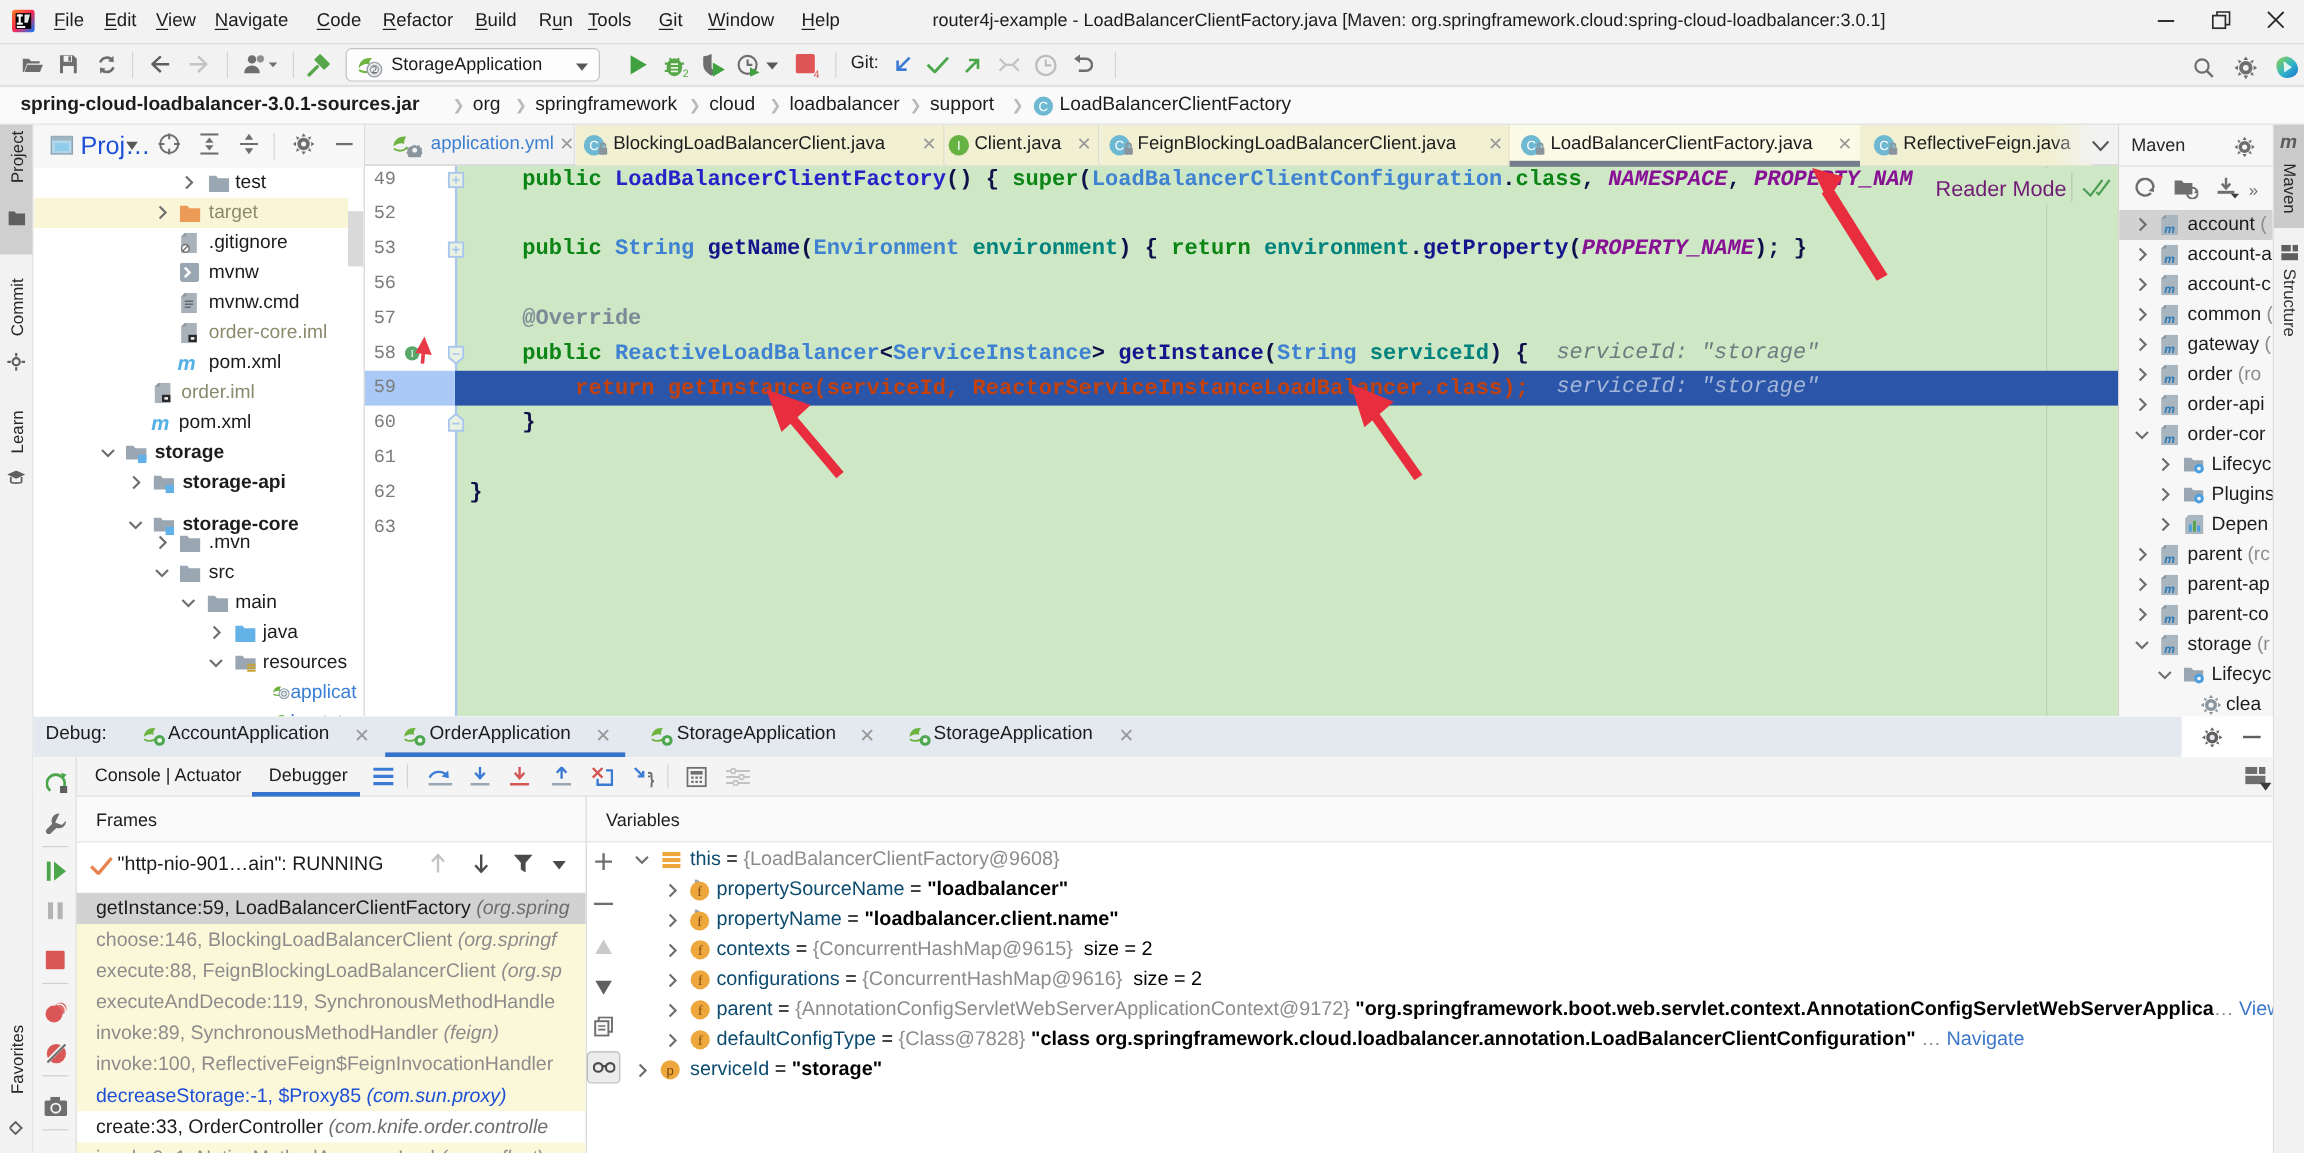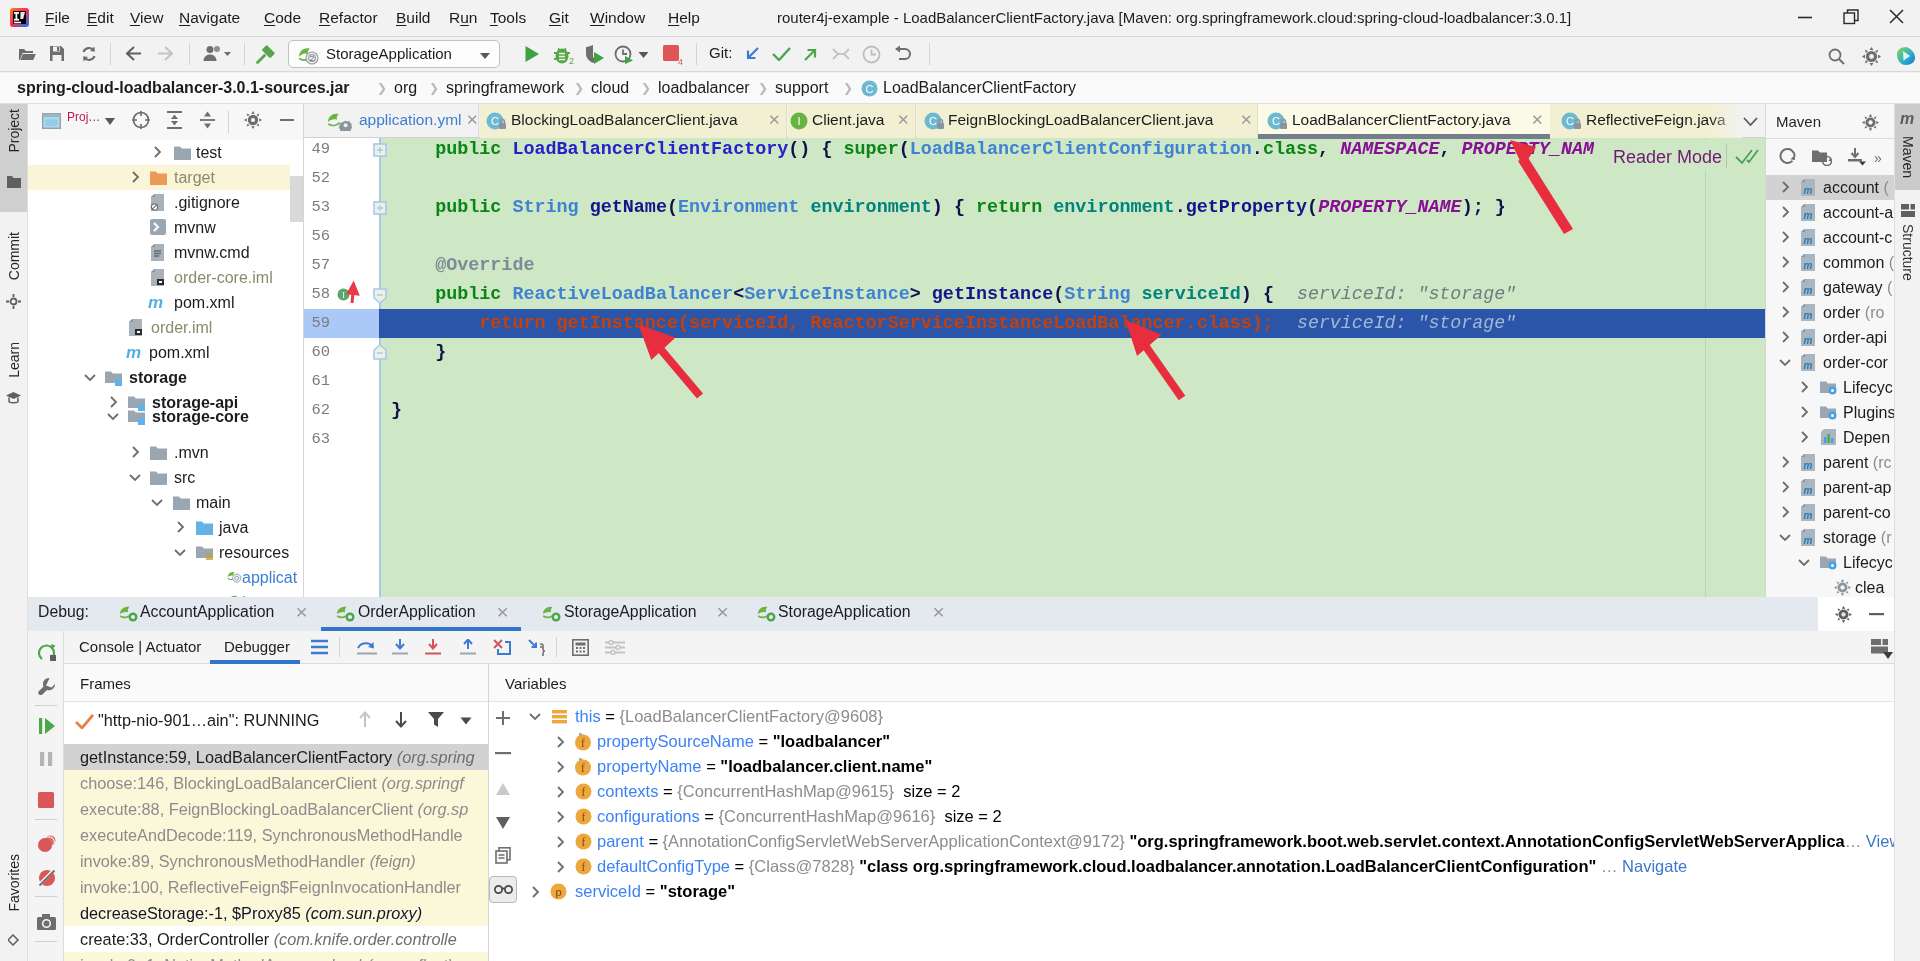--- a/index.html
+++ b/index.html
@@ -78,21 +78,21 @@
     background:#f4f4f4; border-bottom:1px solid #dcdcdc; }
   #dbgbar .t { position:absolute; top:7px; font-size:15px; color:#1c1c1c; }
   #dbgleft { position:absolute; left:0; top:34px; width:36px; height:330px;
     background:#f4f4f4; border-right:1px solid #dcdcdc; }
   .phead { position:absolute; top:67px; height:38px; font-size:15px; color:#1c1c1c;
     background:#fafafa; }
   .frow { position:absolute; left:36px; width:424px; height:26px; line-height:26px;
     font-size:16.3px; white-space:nowrap; overflow:hidden; }
   .frow i { font-style:italic; }
   .vrow { position:absolute; height:25px; line-height:25px; font-size:16.5px; white-space:nowrap; }
-  .vname { color:#3b82f6; }
+  .vname { color:#0c4a6e; }
   .vref { color:#8c8c8c; }
   .vval { color:#000000; font-weight:bold; }
   .link { color:#3d77c9; }
 </style>
 </head>
 <body>
 
 <div id="titlebar">
   <svg class="abs" style="left:10px;top:8px" width="19" height="19" viewBox="0 0 19 19">
     <defs>
@@ -300,21 +300,21 @@
     </svg>
 </div>
 
 <div id="project">
   <div id="projhead">
     <svg class="abs" style="left:14px;top:9px" width="19" height="16" viewBox="0 0 19 16">
         <rect x="0.7" y="0.7" width="17.6" height="14.6" fill="#b5d6e8" stroke="#8aa4b2" stroke-width="1.4"></rect>
         <rect x="0.7" y="0.7" width="17.6" height="3.4" fill="#9fb6c2"></rect>
         <rect x="3.6" y="6.3" width="11.8" height="6.6" fill="#8ecdeb"></rect>
       </svg>
-    <span class="abs" style="left:39px;top:6px;font-size:12px;color:#be185d">Proj…</span>
+    <span class="abs" style="left:39px;top:6px;font-size:21px;color:#1d4ed8">Proj…</span>
     <svg class="abs" style="left:77px;top:14px" width="10" height="7" viewBox="0 0 10 7">
         <path d="M0 0 L10 0 L5 7 Z" fill="#585858"></path>
       </svg>
     <svg class="abs" style="left:104px;top:7px" width="18" height="18" viewBox="0 0 18 18">
         <circle cx="9" cy="9" r="7.5" fill="none" stroke="#6e6e6e" stroke-width="1.7"></circle>
         <path d="M9 0 v5 M9 13 v5 M0 9 h5 M13 9 h5" stroke="#6e6e6e" stroke-width="1.7"></path>
       </svg>
     <svg class="abs" style="left:138px;top:7px" width="17" height="18" viewBox="0 0 17 18">
         <path d="M1 1 h15 M1 17 h15" stroke="#6e6e6e" stroke-width="1.8"></path>
         <path d="M8.5 3.5 L12 8 H5 Z M8.5 14.5 L5 10 h7 Z" fill="#6e6e6e"></path>
@@ -415,21 +415,21 @@
   <div class="trow" style="top:286px;font-weight:bold">
     <svg class="chev" style="left:78px" viewBox="0 0 14 14">
         <path d="M5 2 L10 7 L5 12" fill="none" stroke="#6e6e6e" stroke-width="1.8"></path>
       </svg>
     <svg class="abs" style="left:100px;top:5px" width="18" height="16" viewBox="0 0 18 16">
         <path d="M0 1.5 h6 l1.8 2 H17 V13 H0 Z" fill="#9aa7b3"></path>
         <rect x="10" y="9" width="7" height="7" fill="#62b1e8"></rect>
       </svg>
     <span class="t" style="left:124px">storage-api</span>
   </div>
-  <div class="trow" style="top:300px;font-weight:bold">
+  <div class="trow" style="top:321px;font-weight:bold">
     <svg class="chev" style="left:78px" viewBox="0 0 14 14">
         <path d="M2 5 L7 10 L12 5" fill="none" stroke="#6e6e6e" stroke-width="1.8"></path>
       </svg>
     <svg class="abs" style="left:100px;top:5px" width="18" height="16" viewBox="0 0 18 16">
         <path d="M0 1.5 h6 l1.8 2 H17 V13 H0 Z" fill="#9aa7b3"></path>
         <rect x="10" y="9" width="7" height="7" fill="#62b1e8"></rect>
       </svg>
     <span class="t" style="left:124px">storage-core</span>
   </div>
   <div class="trow" style="top:336px">
@@ -1008,21 +1008,21 @@
   <svg class="abs" style="left:432px;top:120px" width="12" height="8" viewBox="0 0 12 8">
       <path d="M0.5 0.5 L11.5 0.5 L6 7.5 Z" fill="#4a4a4a"></path>
     </svg>
 
   <div class="frow" style="top:147px;background:#d2d2d2;color:#1c1c1c"><span style="margin-left:16px">getInstance:59, LoadBalancerClientFactory <i style="color:#6e6e6e">(org.spring</i></span></div>
   <div class="frow" style="top:173px;background:#fbf7d9;color:#8c8c8c"><span style="margin-left:16px">choose:146, BlockingLoadBalancerClient <i>(org.springf</i></span></div>
   <div class="frow" style="top:199px;background:#fbf7d9;color:#8c8c8c"><span style="margin-left:16px">execute:88, FeignBlockingLoadBalancerClient <i>(org.sp</i></span></div>
   <div class="frow" style="top:225px;background:#fbf7d9;color:#8c8c8c"><span style="margin-left:16px">executeAndDecode:119, SynchronousMethodHandle</span></div>
   <div class="frow" style="top:251px;background:#fbf7d9;color:#8c8c8c"><span style="margin-left:16px">invoke:89, SynchronousMethodHandler <i>(feign)</i></span></div>
   <div class="frow" style="top:277px;background:#fbf7d9;color:#8c8c8c"><span style="margin-left:16px">invoke:100, ReflectiveFeign$FeignInvocationHandler</span></div>
-  <div class="frow" style="top:303px;background:#fbf7d9;color:#0f172a"><span style="margin-left:16px">decreaseStorage:-1, $Proxy85 <i>(com.sun.proxy)</i></span></div>
+  <div class="frow" style="top:303px;background:#fbf7d9;color:#1d4ed8"><span style="margin-left:16px">decreaseStorage:-1, $Proxy85 <i>(com.sun.proxy)</i></span></div>
   <div class="frow" style="top:329px;color:#1c1c1c"><span style="margin-left:16px">create:33, OrderController <i style="color:#6e6e6e">(com.knife.order.controlle</i></span></div>
   <div class="frow" style="top:355px;background:#fbf7d9;color:#8c8c8c"><span style="margin-left:16px">invoke0:-1, NativeMethodAccessorImpl <i>(sun.reflect)</i></span></div>
 
   <svg class="abs" style="left:467px;top:113px" width="16" height="16" viewBox="0 0 16 16">
       <path d="M8 1 V15 M1 8 H15" stroke="#6e6e6e" stroke-width="2"></path>
     </svg>
   <svg class="abs" style="left:467px;top:155px" width="16" height="3" viewBox="0 0 16 3">
       <rect width="16" height="2.2" fill="#6e6e6e"></rect>
     </svg>
   <svg class="abs" style="left:468px;top:186px" width="14" height="12" viewBox="0 0 14 12" opacity="0.45">

